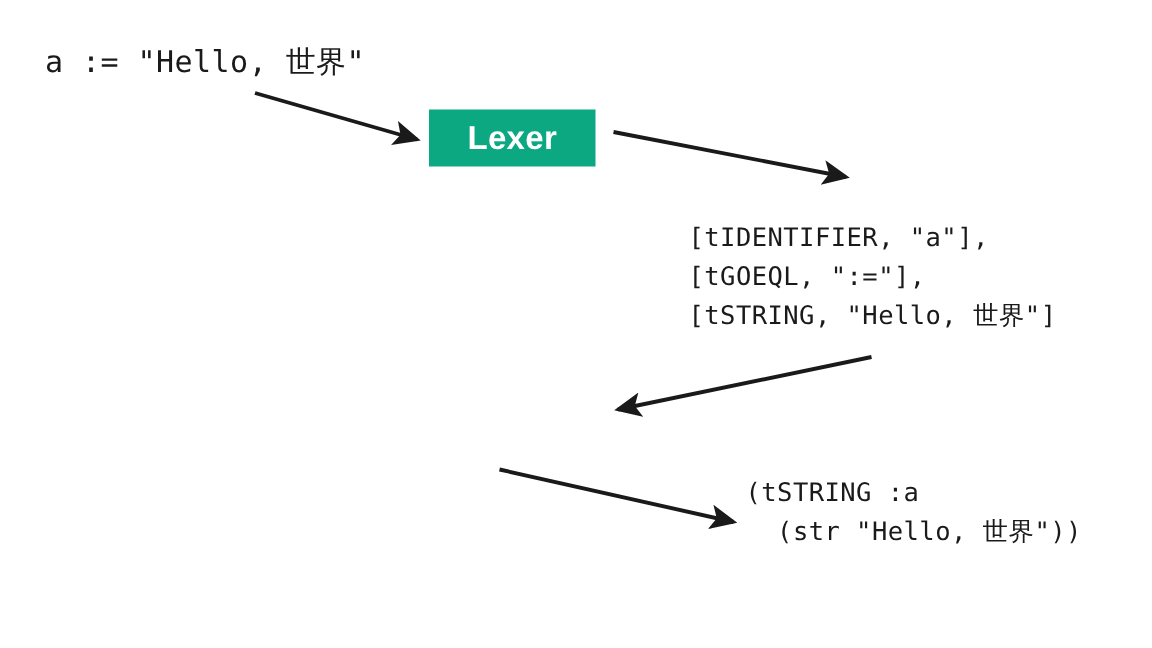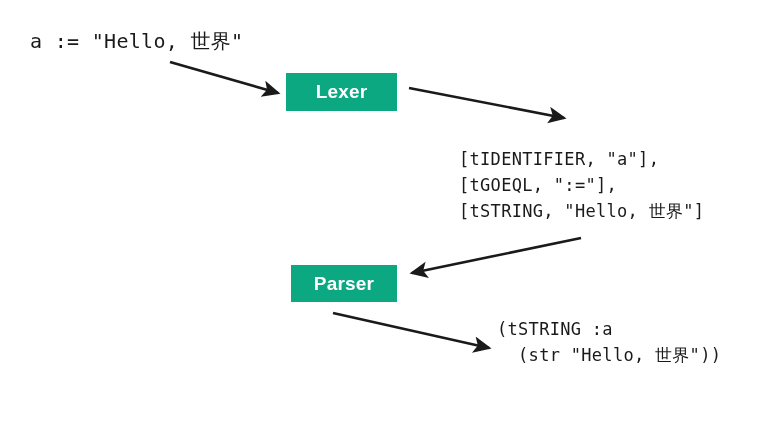--- a/index.html
+++ b/index.html
@@ -41,21 +41,21 @@
     top: 316px;
     font-size: 17px;
     line-height: 26px;
   }
   .stage-box {
     position: absolute;
     background: #0BA881;
     color: #ffffff;
     font-family: "Liberation Sans", sans-serif;
     font-weight: bold;
-    font-size: 19px;
+    font-size: 22px;
     display: flex;
     align-items: center;
     justify-content: center;
     letter-spacing: 0.2px;
   }
   #stage-lexer {
     left: 286px;
     top: 73px;
     width: 111px;
     height: 38px;
@@ -83,23 +83,20 @@
   <div class="code-text" id="source-code">a := "Hello, 世界"</div>
 
   <div class="stage-box" id="stage-lexer">
     <span>Lexer</span>
   </div>
 
   <div class="code-text" id="token-list">[tIDENTIFIER, "a"],
 [tGOEQL, ":="],
 [tSTRING, "Hello, 世界"]</div>
 
-  <div class="stage-box" id="stage-parser">
-    <span>Parser</span>
-  </div>
 
   <div class="code-text" id="ast-output">(tSTRING :a
   (str "Hello, 世界"))</div>
 
   <svg id="arrow-layer" viewBox="0 0 768 432">
     <defs>
       <marker id="arrowhead" markerWidth="7" markerHeight="7" refX="6" refY="3.2" orient="auto">
         <path d="M0,0 L7,3.2 L0,6.4 L1.6,3.2 Z" fill="#1a1a1a"></path>
       </marker>
     </defs>

